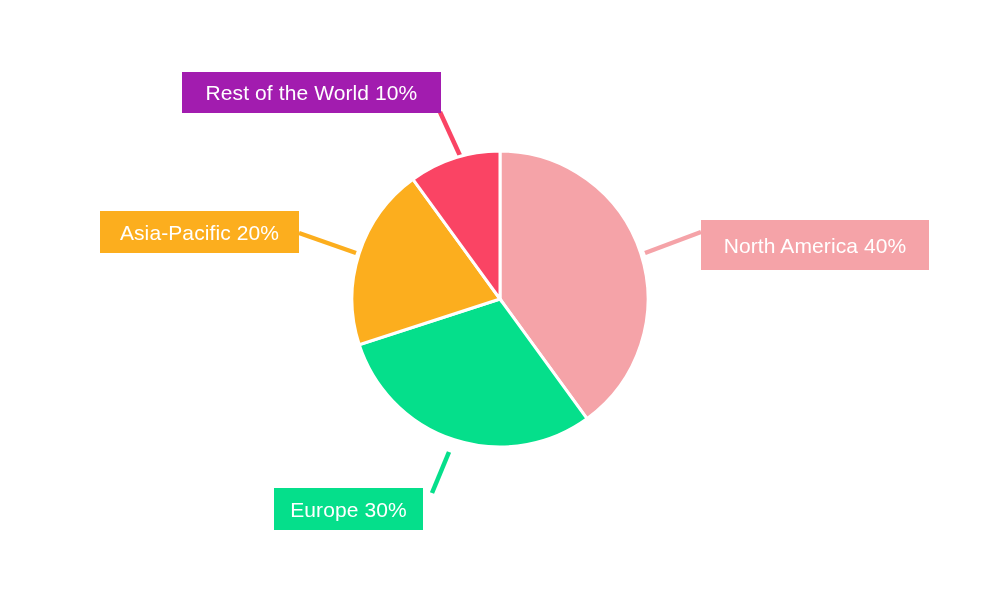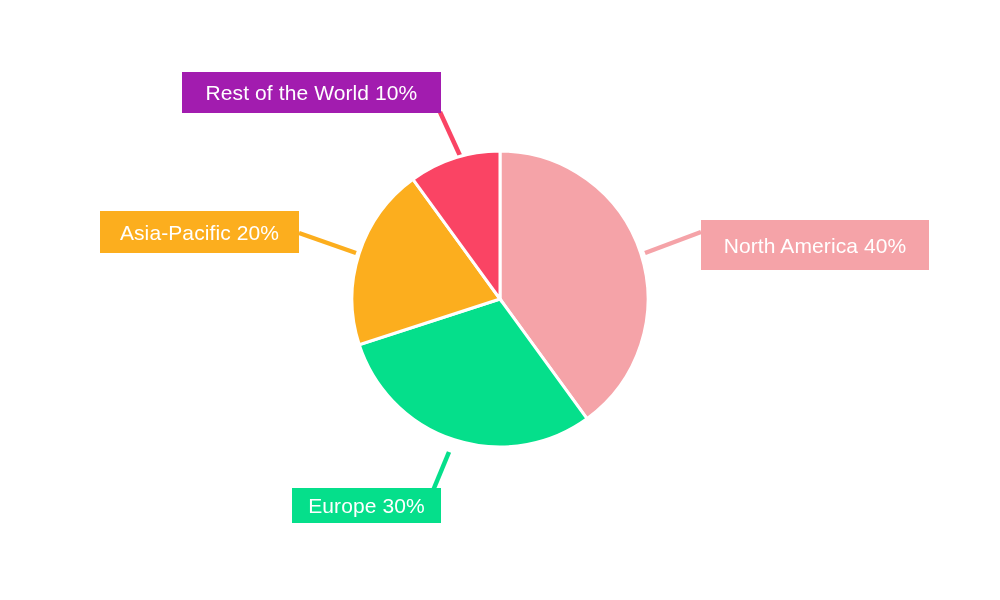--- a/index.html
+++ b/index.html
@@ -41,24 +41,24 @@
     padding: 0 11px;
     z-index: 3;
   }
   #label-north-america {
     left: 701px;
     top: 220px;
     width: 228px;
     height: 50px;
   }
   #label-europe {
-    left: 292px;
+    left: 274px;
     top: 488px;
     width: 149px;
-    height: 35px;
+    height: 42px;
   }
   #label-asia-pacific {
     left: 100px;
     top: 211px;
     width: 199px;
     height: 42px;
   }
   #label-rest-of-world {
     left: 182px;
     top: 72px;

